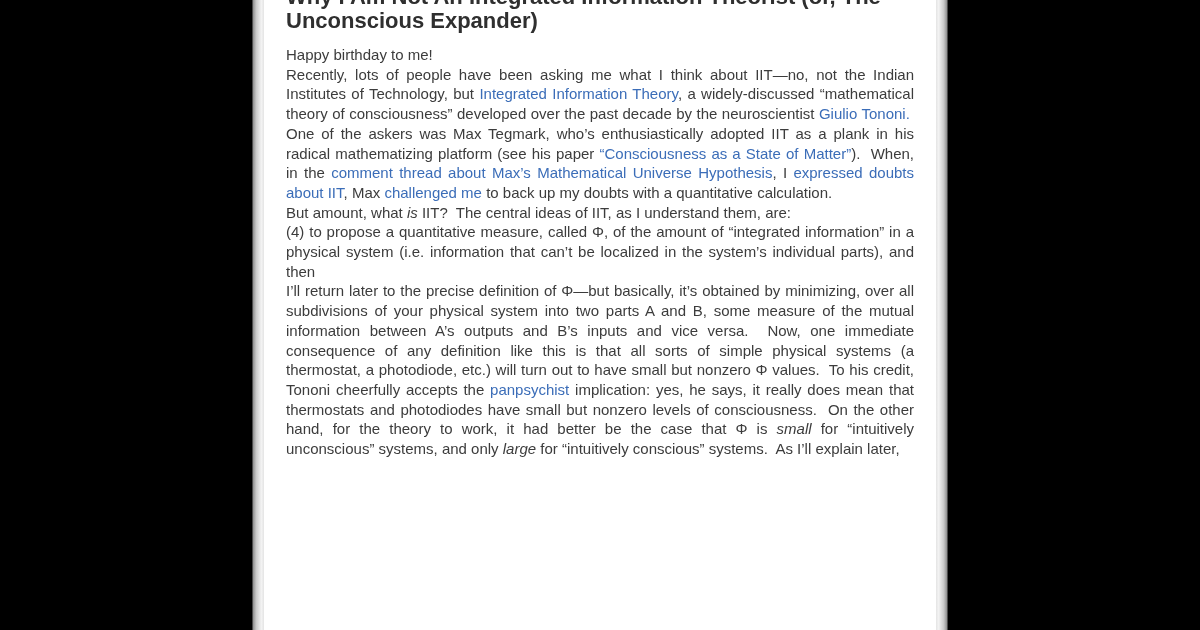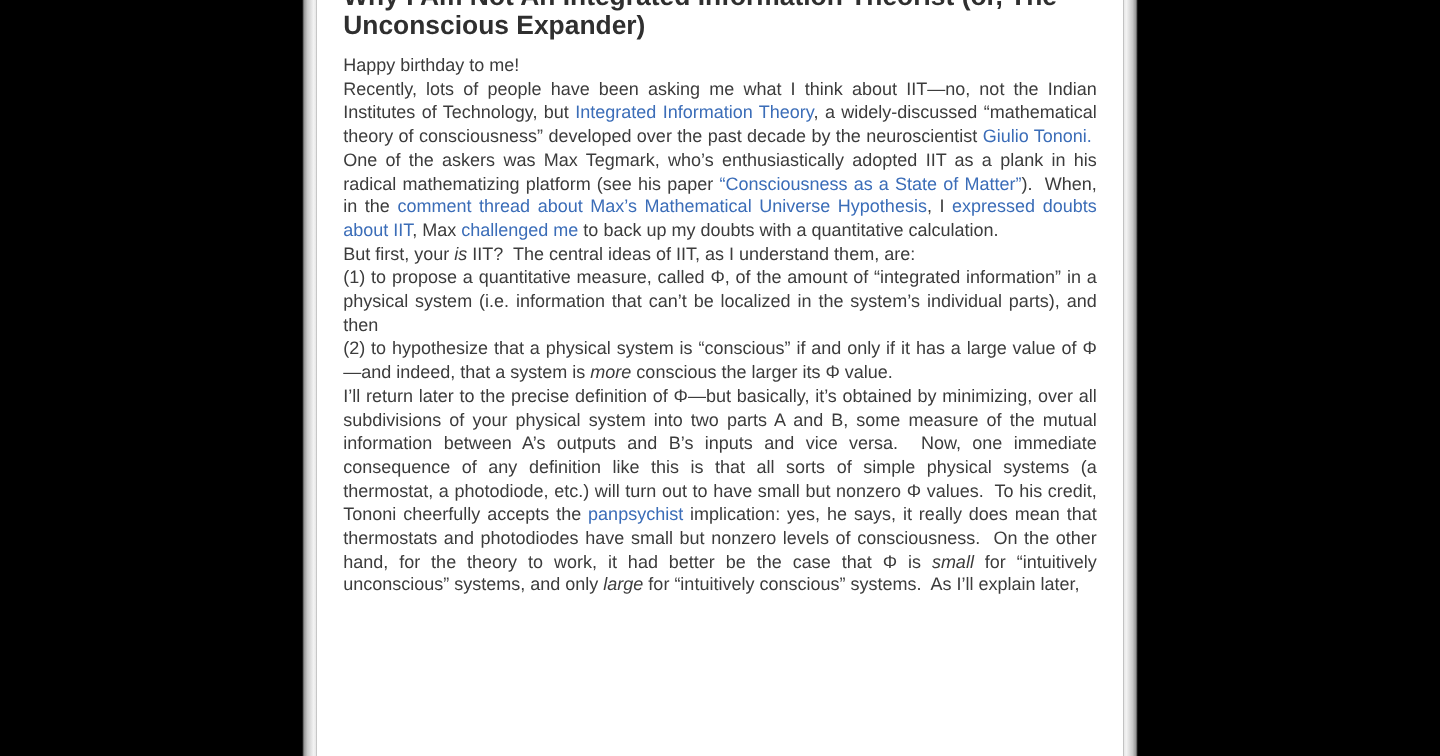--- a/index.html
+++ b/index.html
@@ -68,20 +68,19 @@
 </head>
 <body>
 
 <div class="canvas">
   <div class="sheet">
     <div class="edge edge-left"></div>
     <div class="content">
       <h1 class="post-title">Why I Am Not An Integrated Information Theorist (or, The Unconscious Expander)</h1>
       <p class="post-paragraph"><span>Happy birthday to me!</span></p>
       <p class="post-paragraph"><span>Recently, lots of people have been asking me what I think about IIT—no, not the Indian Institutes of Technology, but </span><a class="link" href="#">Integrated Information Theory</a><span>, a widely-discussed “mathematical theory of consciousness” developed over the past decade by the neuroscientist </span><a class="link" href="#">Giulio Tononi.</a><span>&nbsp; One of the askers was Max Tegmark, who’s enthusiastically adopted IIT as a plank in his radical mathematizing platform (see his paper </span><a class="link" href="#">“Consciousness as a State of Matter”</a><span>).&nbsp; When, in the </span><a class="link" href="#">comment thread about Max’s Mathematical Universe Hypothesis</a><span>, I </span><a class="link" href="#">expressed doubts about IIT</a><span>, Max </span><a class="link" href="#">challenged me</a><span> to back up my doubts with a quantitative calculation.</span></p>
-      <p class="post-paragraph"><span>But first, your </span><em>is</em><span> IIT?&nbsp; The central ideas of IIT, as I understand them, are:</span></p>
-      <p class="post-paragraph"><span>(1) to propose a quantitative measure, called Φ, of the amount of “integrated information” in a physical system (i.e. information that can’t be localized in the system’s individual parts), and then</span></p>
-      <p class="post-paragraph"><span>(2) to hypothesize that a physical system is “conscious” if and only if it has a large value of Φ—and indeed, that a system is </span><em>more</em><span> conscious the larger its Φ value.</span></p>
+      <p class="post-paragraph"><span>But amount, what </span><em>is</em><span> IIT?&nbsp; The central ideas of IIT, as I understand them, are:</span></p>
+      <p class="post-paragraph"><span>(4) to propose a quantitative measure, called Φ, of the amount of “integrated information” in a physical system (i.e. information that can’t be localized in the system’s individual parts), and then</span></p>
       <p class="post-paragraph"><span>I’ll return later to the precise definition of Φ—but basically, it’s obtained by minimizing, over all subdivisions of your physical system into two parts A and B, some measure of the mutual information between A’s outputs and B’s inputs and vice versa.&nbsp; Now, one immediate consequence of any definition like this is that all sorts of simple physical systems (a thermostat, a photodiode, etc.) will turn out to have small but nonzero Φ values.&nbsp; To his credit, Tononi cheerfully accepts the </span><a class="link" href="#">panpsychist</a><span> implication: yes, he says, it really does mean that thermostats and photodiodes have small but nonzero levels of consciousness.&nbsp; On the other hand, for the theory to work, it had better be the case that Φ is </span><em>small</em><span> for “intuitively unconscious” systems, and only </span><em>large</em><span> for “intuitively conscious” systems.&nbsp; As I’ll explain later,</span></p>
     </div>
     <div class="edge edge-right"></div>
   </div>
 </div>
 
 </body></html>

